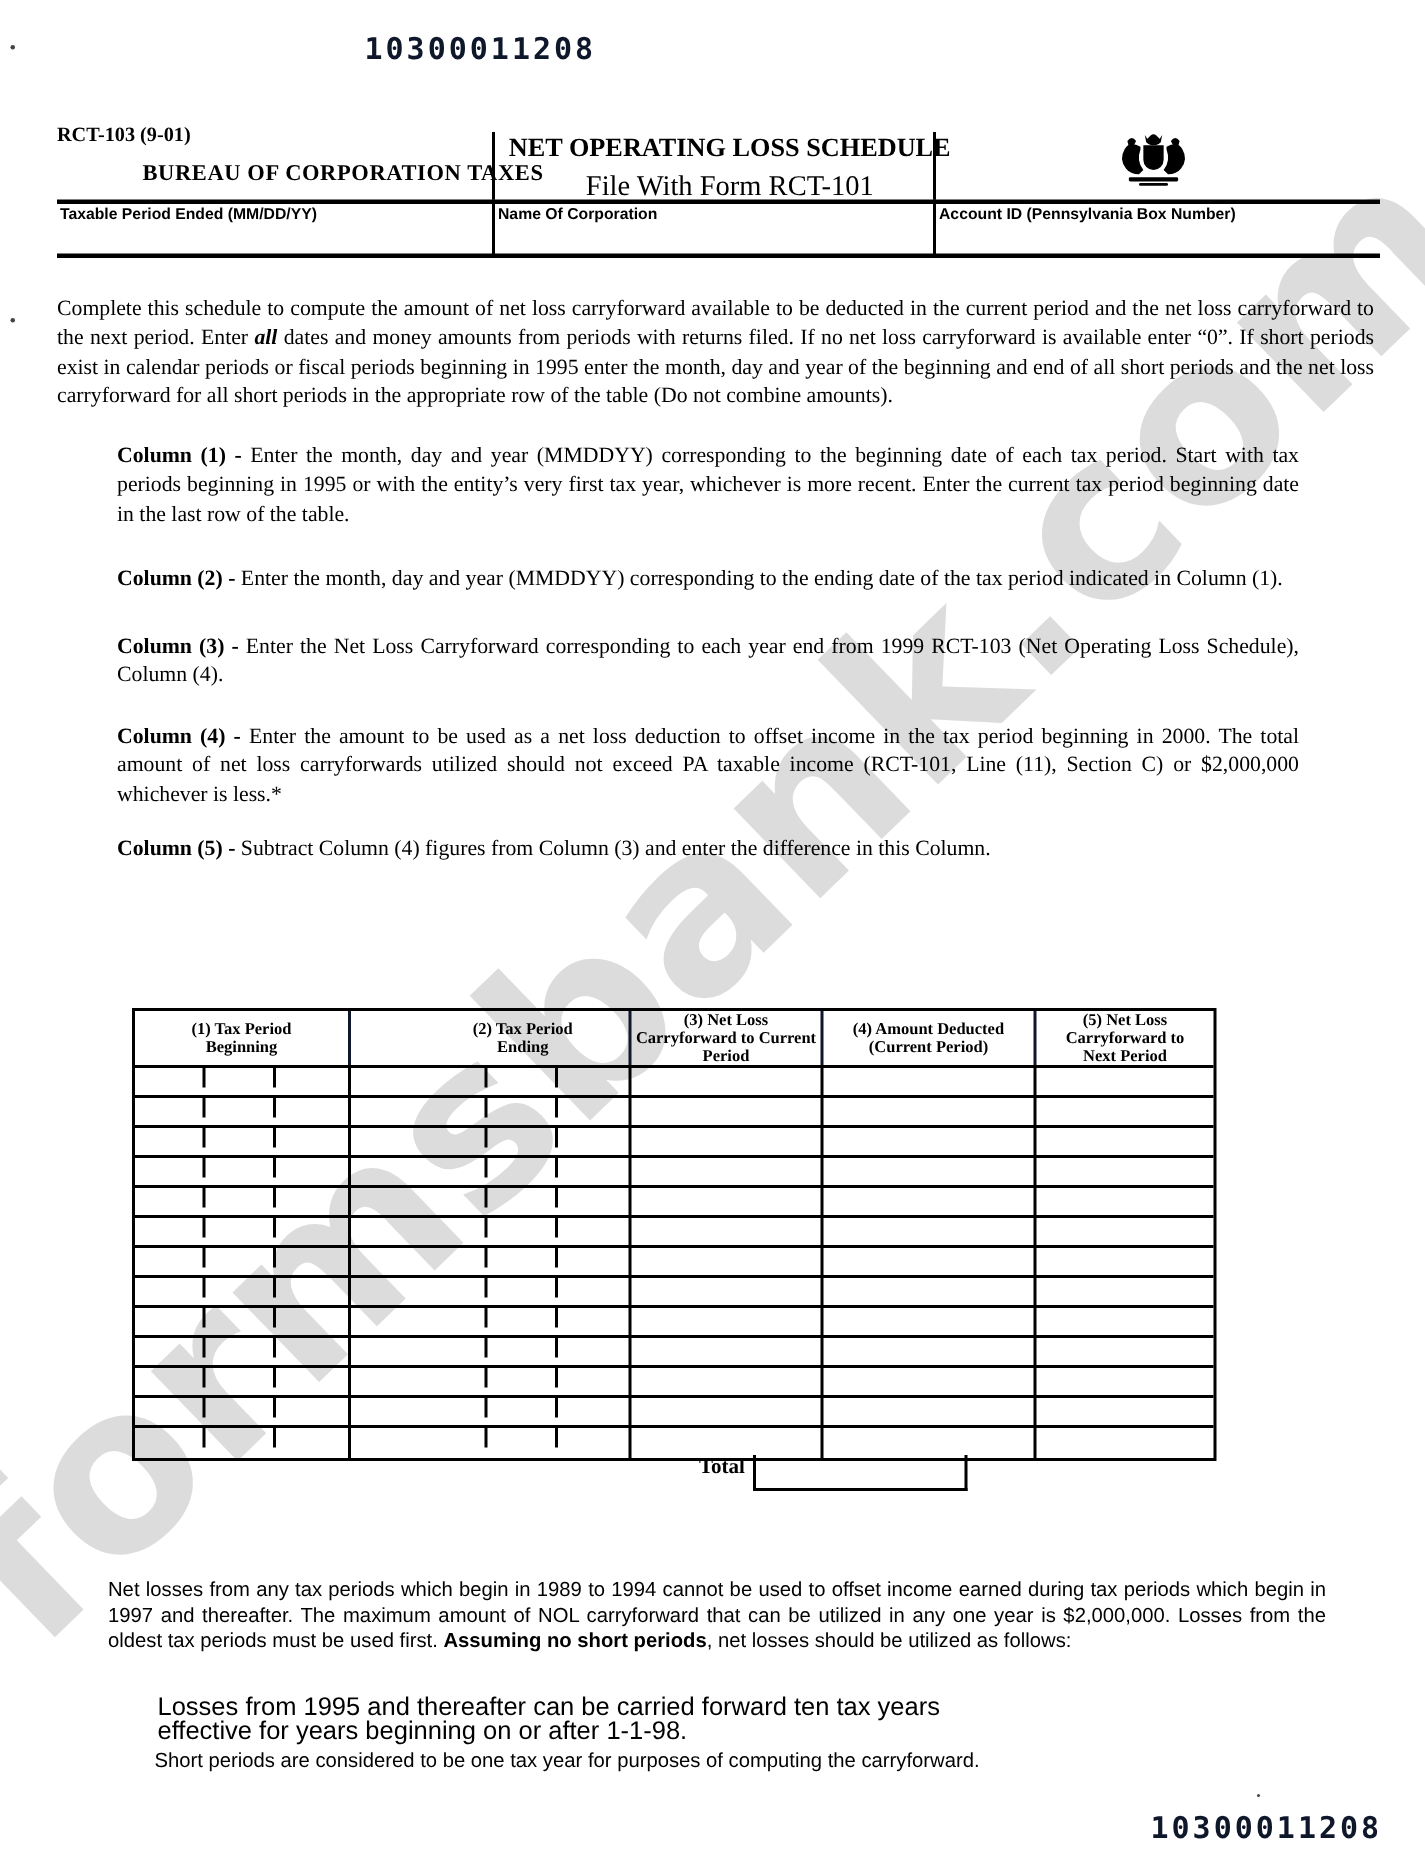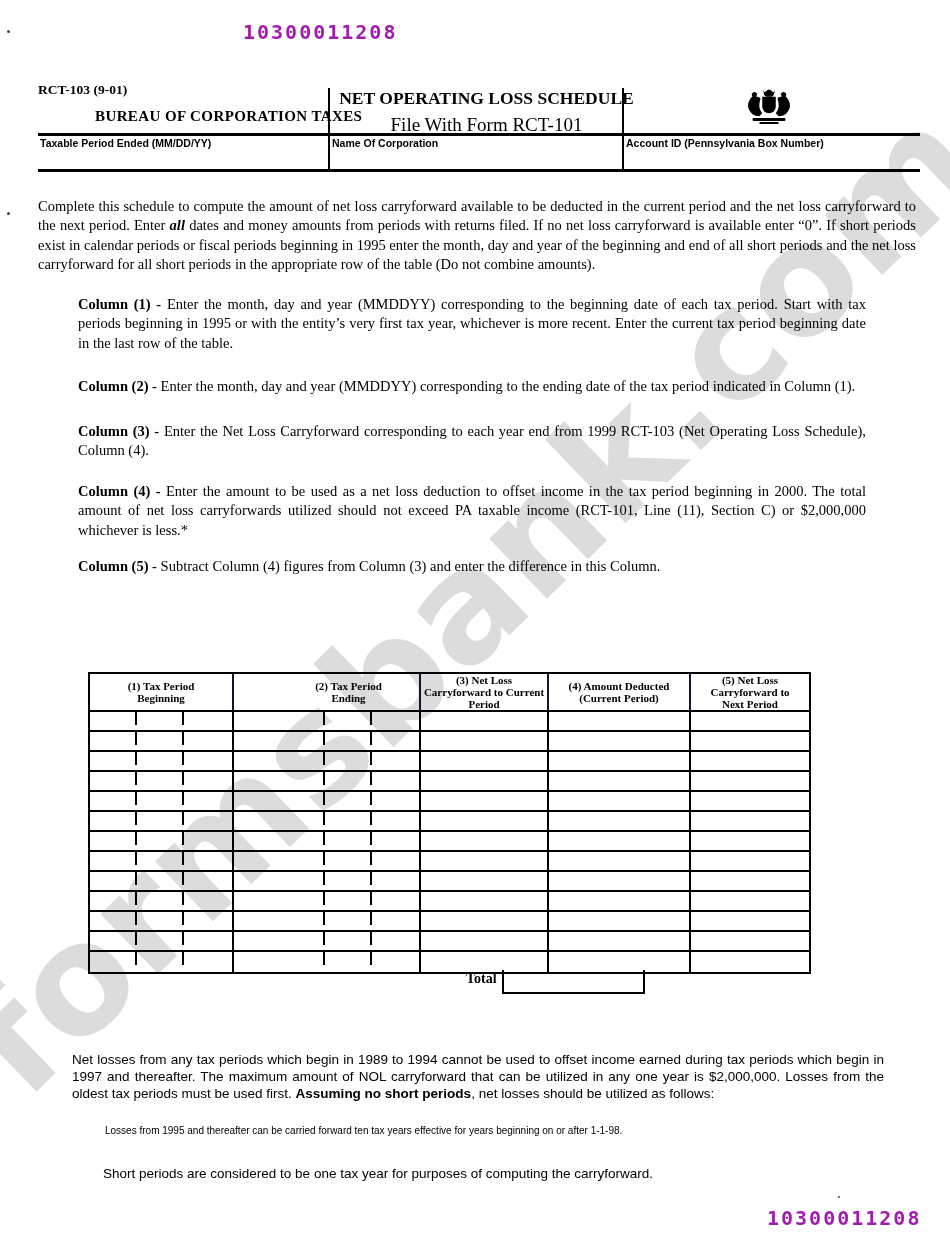--- a/index.html
+++ b/index.html
@@ -11,21 +11,21 @@
              transform:translate(-50%,-50%) rotate(-44deg);
              font-family:"DejaVu Sans",sans-serif;font-weight:bold;
              font-size:152px;letter-spacing:1px;color:#c7c7c7;opacity:.62;
              white-space:nowrap;}
 
   
   .speck{position:absolute;background:#444;border-radius:50%;}
 
   
   .code{position:absolute;font-family:"DejaVu Sans Mono",monospace;font-weight:bold;
-        font-size:20px;letter-spacing:2px;color:#a21caf;}
+        font-size:20px;letter-spacing:2px;color:#0f172a;}
   .code.top{left:243px;top:20px;}
   .code.bottom{left:767px;top:1206px;}
 
   
   .form-id{position:absolute;left:38px;top:82px;font-weight:bold;font-size:13.5px;text-align:right;}
   .bureau{position:absolute;left:95px;top:108px;font-weight:bold;font-size:15px;letter-spacing:.4px;}
   .titlebox{position:absolute;left:328px;top:88px;width:317px;text-align:center;}
   .titlebox .title{font-weight:bold;font-size:17.5px;white-space:nowrap;}
   .titlebox .subtitle{font-size:19px;margin-top:5px;}
   .crest{position:absolute;left:740px;top:86px;}
@@ -66,21 +66,21 @@
   .total-label{position:absolute;left:466px;top:971px;font-weight:bold;font-size:14px;}
   .total-box{position:absolute;left:502px;top:970px;width:143px;height:24px;
              border-left:2px solid #000;border-right:2px solid #000;border-bottom:2px solid #000;
              box-sizing:border-box;}
 
   
   .sans{font-family:"Liberation Sans",sans-serif;}
   .footnote{position:absolute;left:72px;top:1003px;font-size:13.5px;font-weight:bold;}
   .notes{position:absolute;left:72px;top:1037px;width:812px;font-size:13.5px;
          line-height:17px;text-align:justify;}
-  .note-item1{position:absolute;left:105px;top:1113px;width:565px;font-size:10px;line-height:16px;}
+  .note-item1{position:absolute;left:105px;top:1113px;width:565px;font-size:17px;line-height:16px;}
   .note-item2{position:absolute;left:103px;top:1152px;width:720px;font-size:13.5px;}
 </style>
 </head>
 <body>
 
 <div class="page">
 
   <div class="watermark">formsbank.com</div>
 
   <div class="speck" style="left:7px;top:30px;width:3px;height:3px;"></div>

